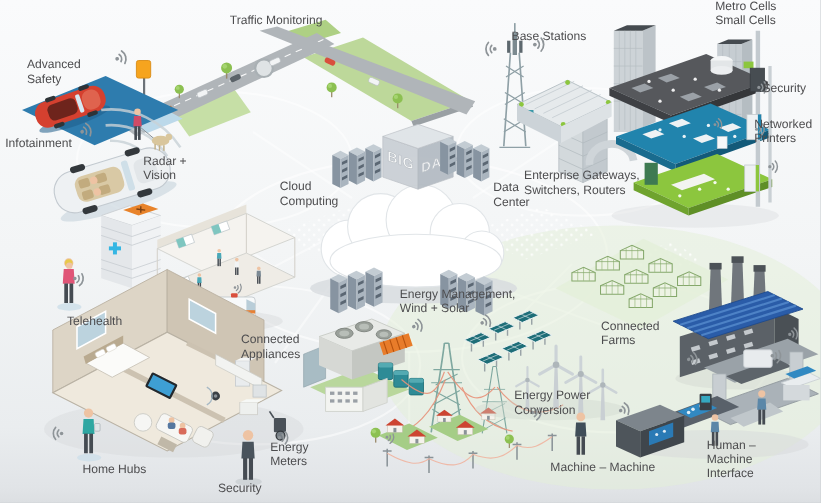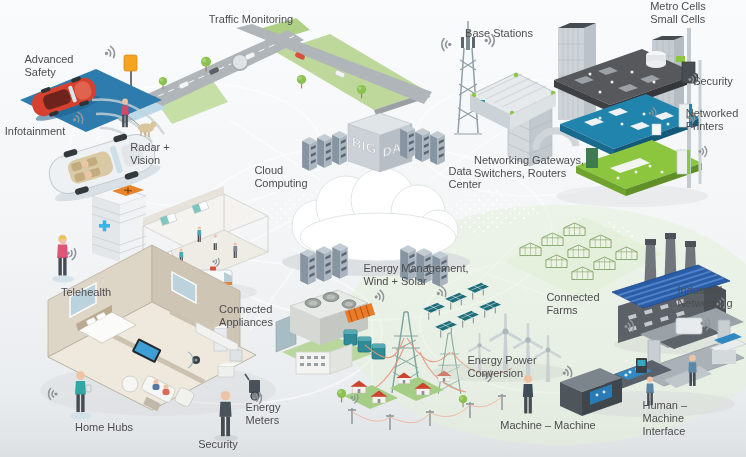--- a/index.html
+++ b/index.html
@@ -721,26 +721,24 @@
 Meters</div>
 <div class="lbl" style="left:246px;top:303px">Connected
 Appliances</div>
 <div class="lbl" style="left:416px;top:262px">Energy Management,
 Wind + Solar</div>
 <div class="lbl" style="left:502px;top:354px">Energy Power
 Conversion</div>
 <div class="lbl" style="left:548px;top:419px">Machine – Machine</div>
 <div class="lbl" style="left:573px;top:291px">Connected
 Farms</div>
-<div class="lbl" style="left:705px;top:284px">Industrial
-Networking</div>
 <div class="lbl" style="left:677px;top:399px">Human – Machine
 Interface</div>
 <div class="lbl" style="left:499px;top:27px">Base Stations</div>
 <div class="lbl" style="left:678px;top:0">Metro Cells
 Small Cells</div>
 <div class="lbl" style="left:713px;top:75px">Security</div>
 <div class="lbl" style="left:712px;top:107px">Networked
 Printers</div>
-<div class="lbl" style="left:529px;top:154px">Networking Gateways,
+<div class="lbl" style="left:529px;top:154px">Enterprise Gateways,
 Switchers, Routers</div>
 
 </div>
 
 </body></html>

